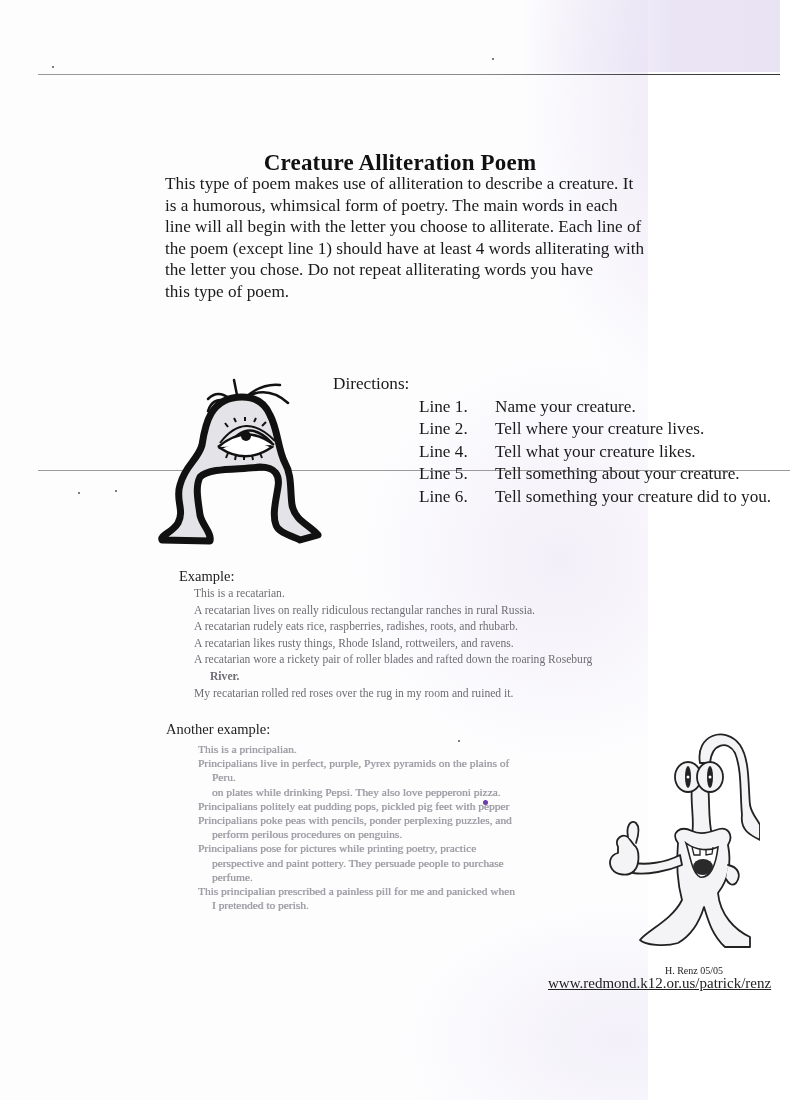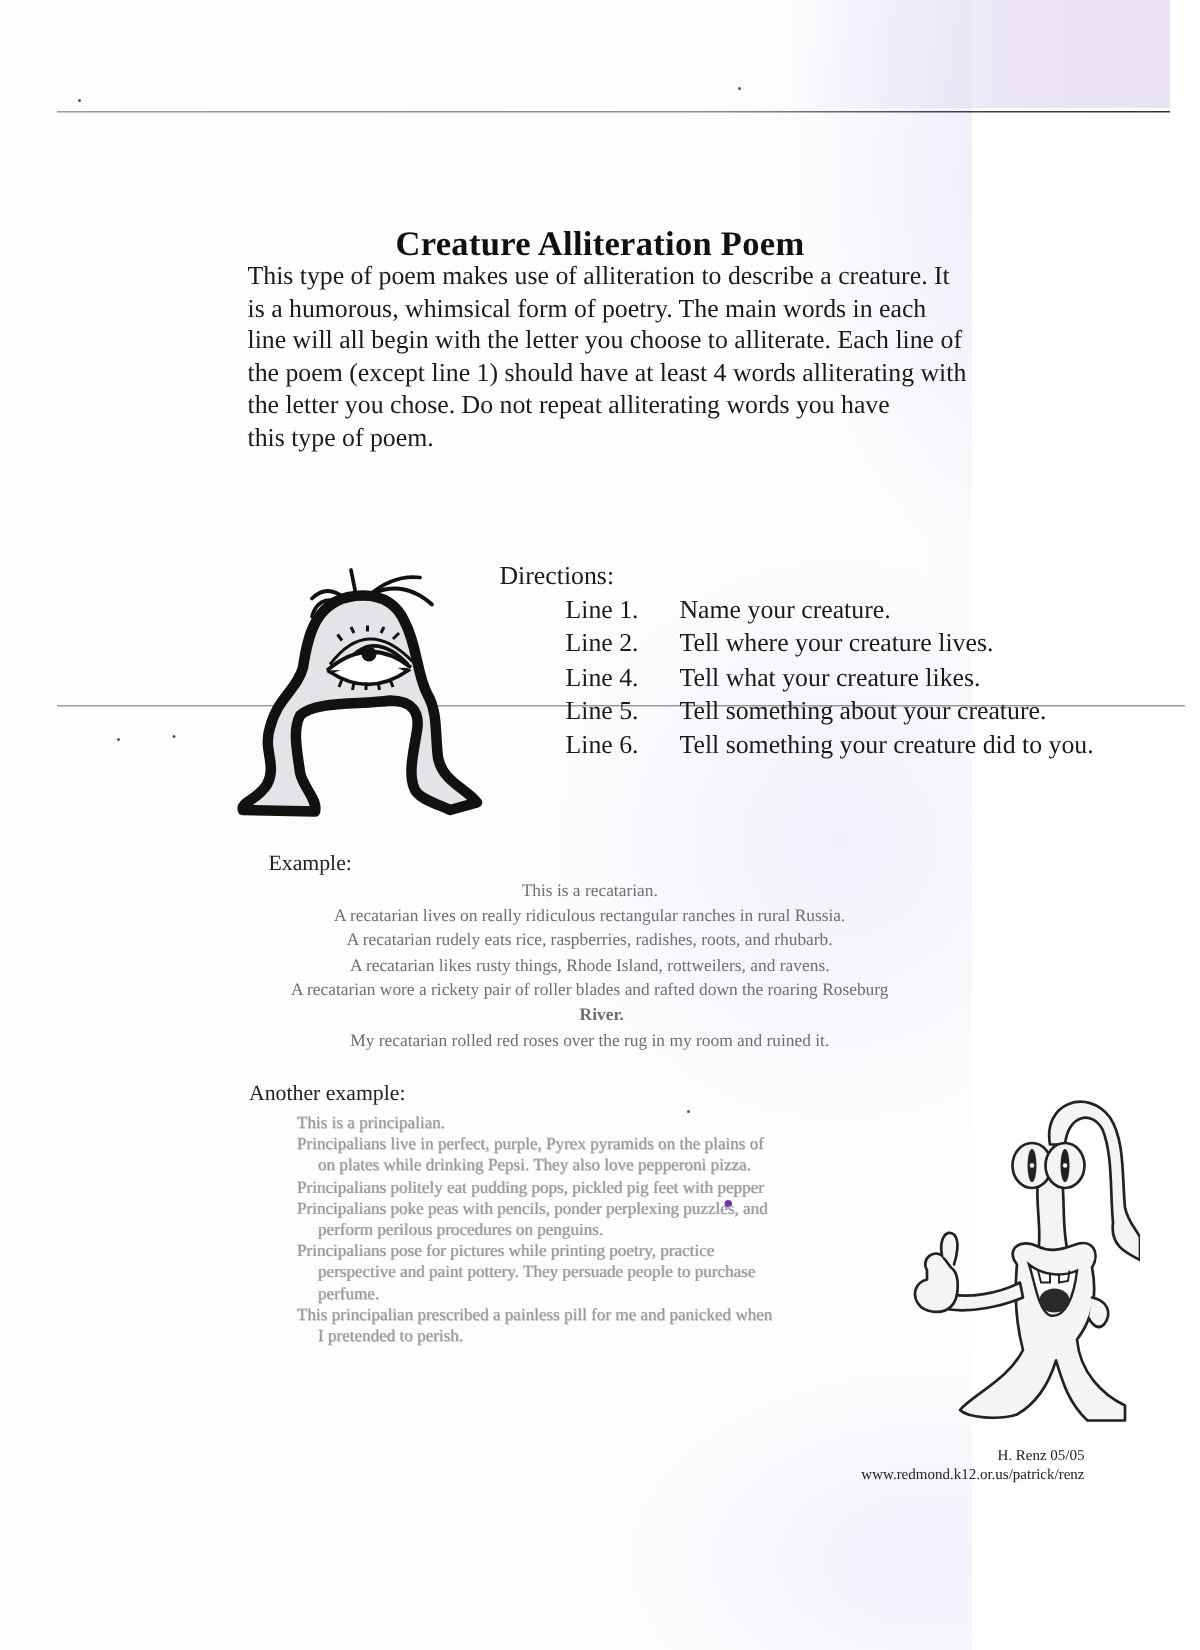--- a/index.html
+++ b/index.html
@@ -36,40 +36,40 @@
     .intro {
       position: absolute; left: 165px; top: 173px; width: 520px;
       font-size: 17.2px; line-height: 21.6px; color: #1a1a1a;
     }
     .intro span { display: block; white-space: nowrap; }
     .directions {
       position: absolute; left: 333px; top: 373px; font-size: 17.2px; line-height: 22.5px;
     }
     .directions .label { display: block; }
     .directions .item { display: block; padding-left: 44px; white-space: nowrap; }
-    .directions .item .num { display: inline-block; width: 76px; }
+    .directions .item .num { display: inline-block; width: 76px; margin-left: 42px; }
     .ex-head {
       position: absolute; left: 166px; font-size: 14.5px; color: #222;
     }
     .ex-lines {
       position: absolute; left: 194px; font-size: 11.6px; line-height: 16.6px; color: #6e6e74;
     }
-    .ex-lines .l { display: block; white-space: nowrap; text-align: center; }
+    .ex-lines .l { display: block; white-space: nowrap; }
     .ex-lines .cont { padding-left: 16px; font-weight: bold; }
     .ex2-lines {
       position: absolute; left: 198px; font-size: 11.4px; line-height: 14.2px; color: #9a9aa2;
       text-shadow: 0.4px 0.4px 0 #c8c8cc, -0.3px 0 0 #d0d0d4;
     }
     .ex2-lines .l { display: block; white-space: nowrap; }
     .ex2-lines .cont { padding-left: 14px; }
     .credit {
       position: absolute; left: 548px; top: 964px; width: 175px; text-align: right;
       font-size: 10px; line-height: 13px; color: #222;
     }
-    .credit .url { color: #222; display: block; font-size: 10px; text-align: right; }
+    .credit .url { text-decoration: underline; color: #222; display: block; font-size: 15px; text-align: right; }
     .creature1 { position: absolute; left: 150px; top: 375px; width: 180px; height: 170px; }
     .creature2 { position: absolute; left: 600px; top: 715px; width: 160px; height: 235px; }
     .speck { position: absolute; width: 2px; height: 2px; background: #555; border-radius: 1px; }
     .dot-purple { position: absolute; width: 5px; height: 5px; background: #6a3aa8; border-radius: 50%; }
   </style>
 </head>
 <body>
 
 <div class="page">
   <div class="topband"></div>
@@ -139,20 +139,21 @@
     <span class="l">A recatarian likes rusty things, Rhode Island, rottweilers, and ravens.</span>
     <span class="l">A recatarian wore a rickety pair of roller blades and rafted down the roaring Roseburg</span>
     <span class="l cont">River.</span>
     <span class="l">My recatarian rolled red roses over the rug in my room and ruined it.</span>
   </div>
 
   <div class="ex-head" style="top:721px;">Another example:</div>
   <div class="ex2-lines" style="top:742px;">
     <span class="l">This is a principalian.</span>
     <span class="l">Principalians live in perfect, purple, Pyrex pyramids on the plains of</span>
+    <span class="l cont">Peru.</span>
     <span class="l cont">on plates while drinking Pepsi.  They also love pepperoni pizza.</span>
     <span class="l">Principalians politely eat pudding pops, pickled pig feet with pepper</span>
     <span class="l">Principalians poke peas with pencils, ponder perplexing puzzles, and</span>
     <span class="l cont">perform perilous procedures on penguins.</span>
     <span class="l">Principalians pose for pictures while printing poetry, practice</span>
     <span class="l cont">perspective and paint pottery.  They persuade people to purchase</span>
     <span class="l cont">perfume.</span>
     <span class="l">This principalian prescribed a painless pill for me and panicked when</span>
     <span class="l cont">I pretended to perish.</span>
   </div>

